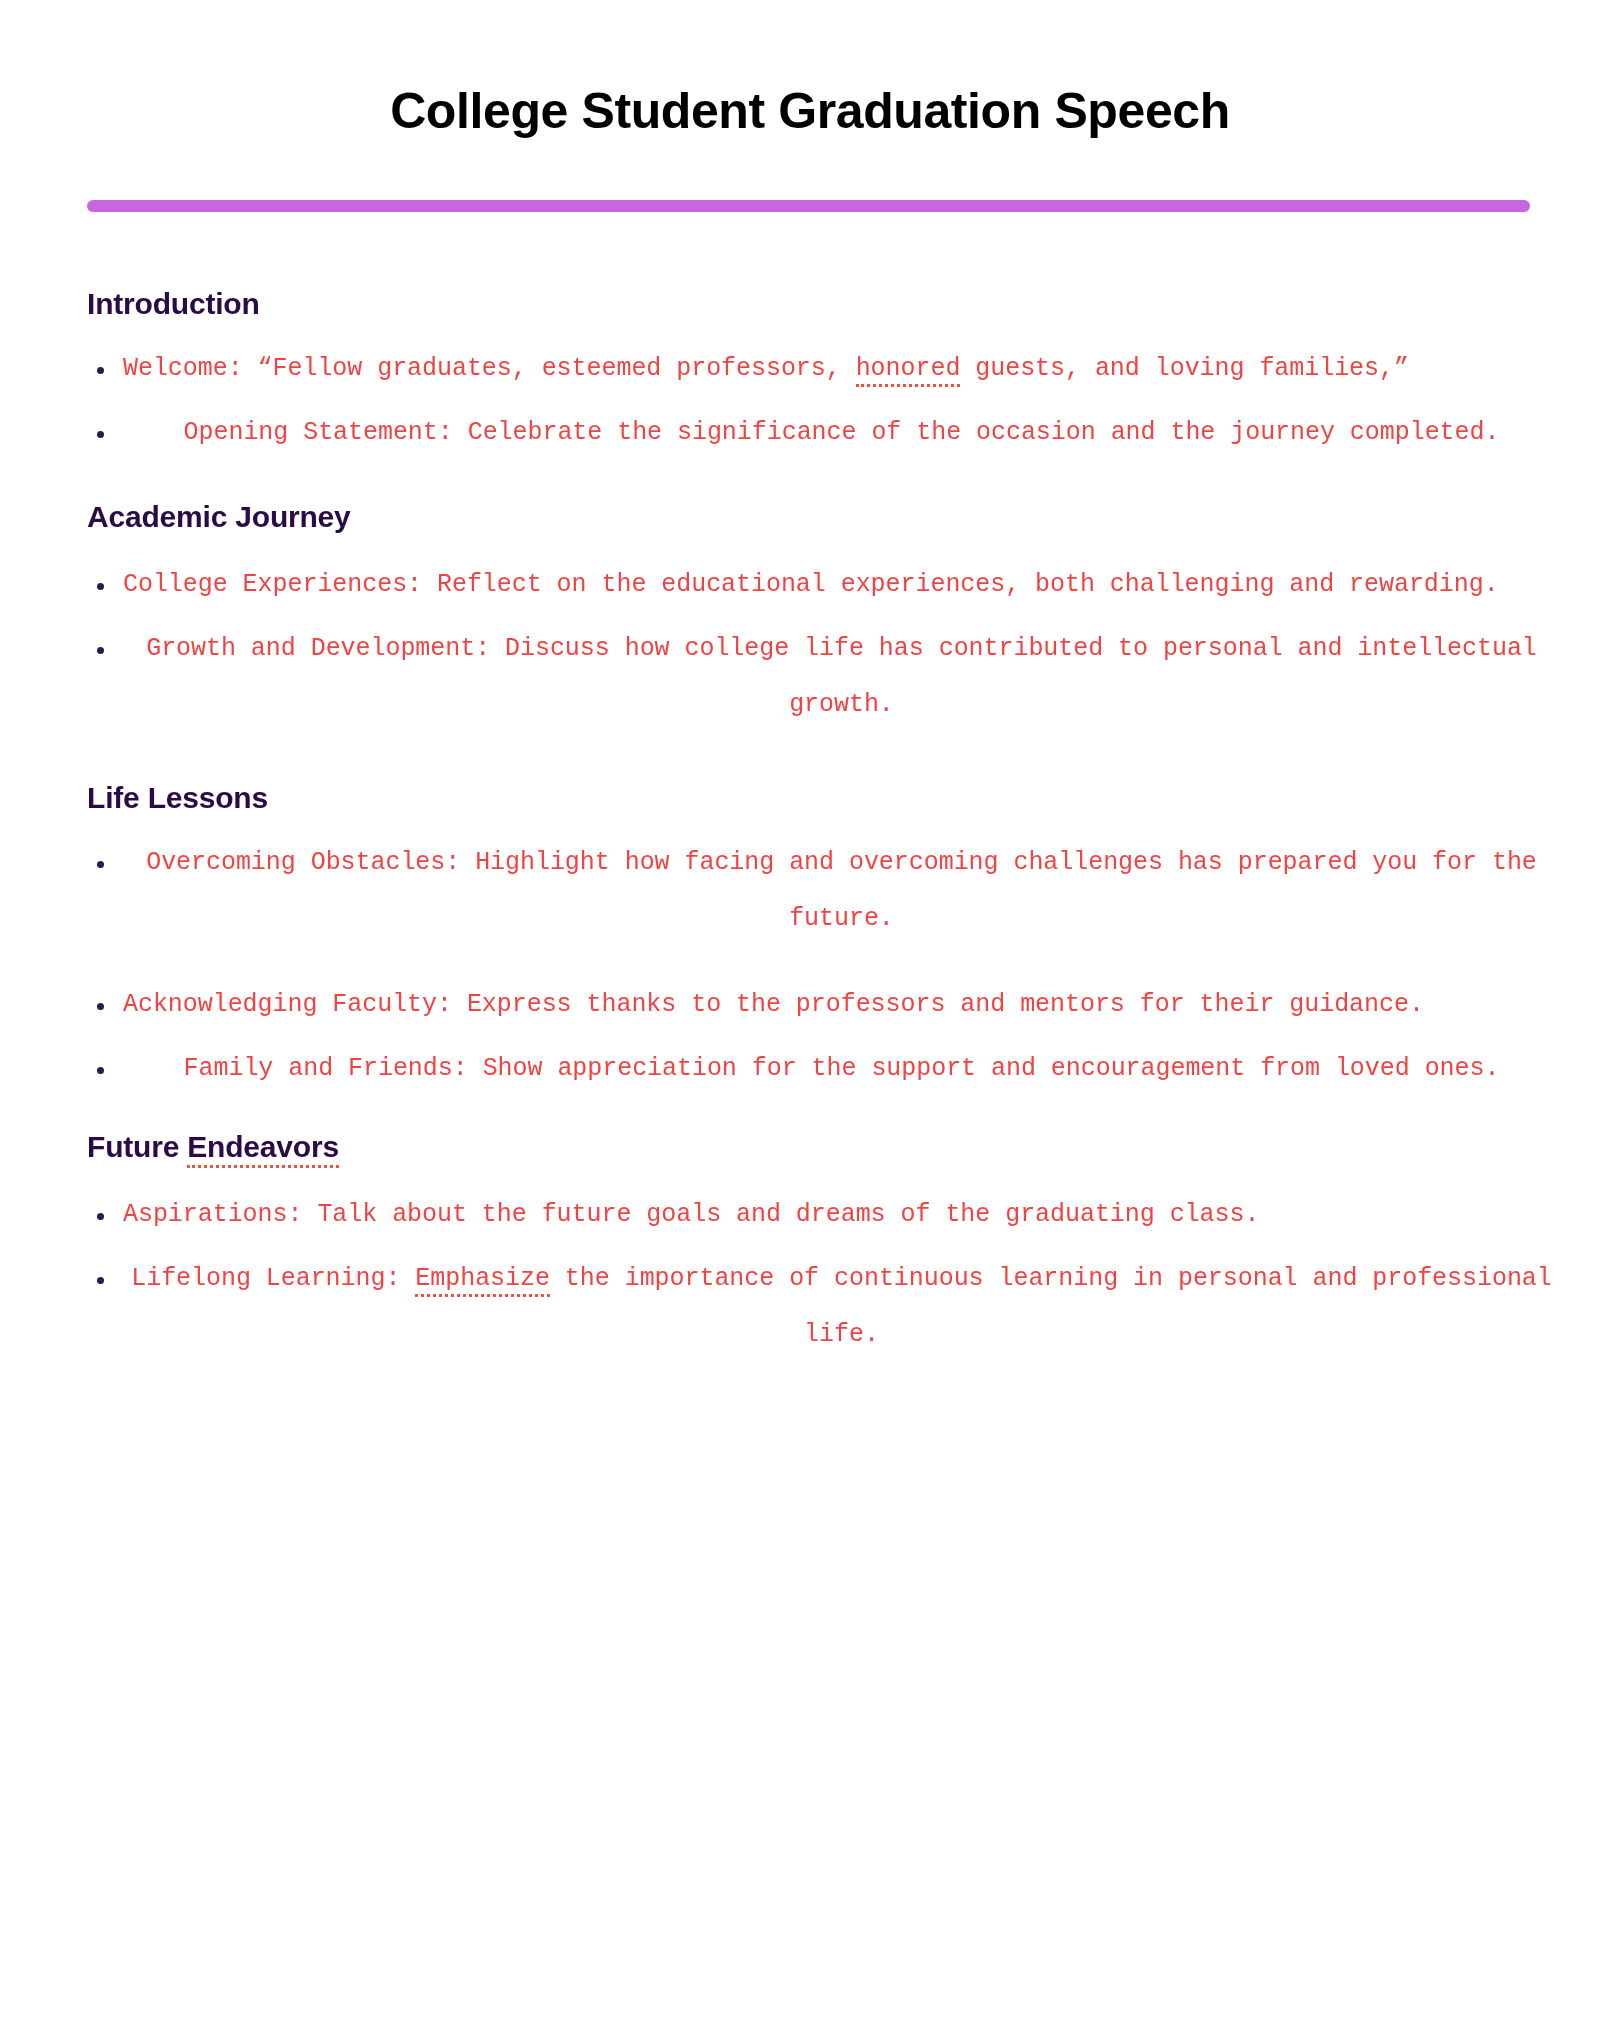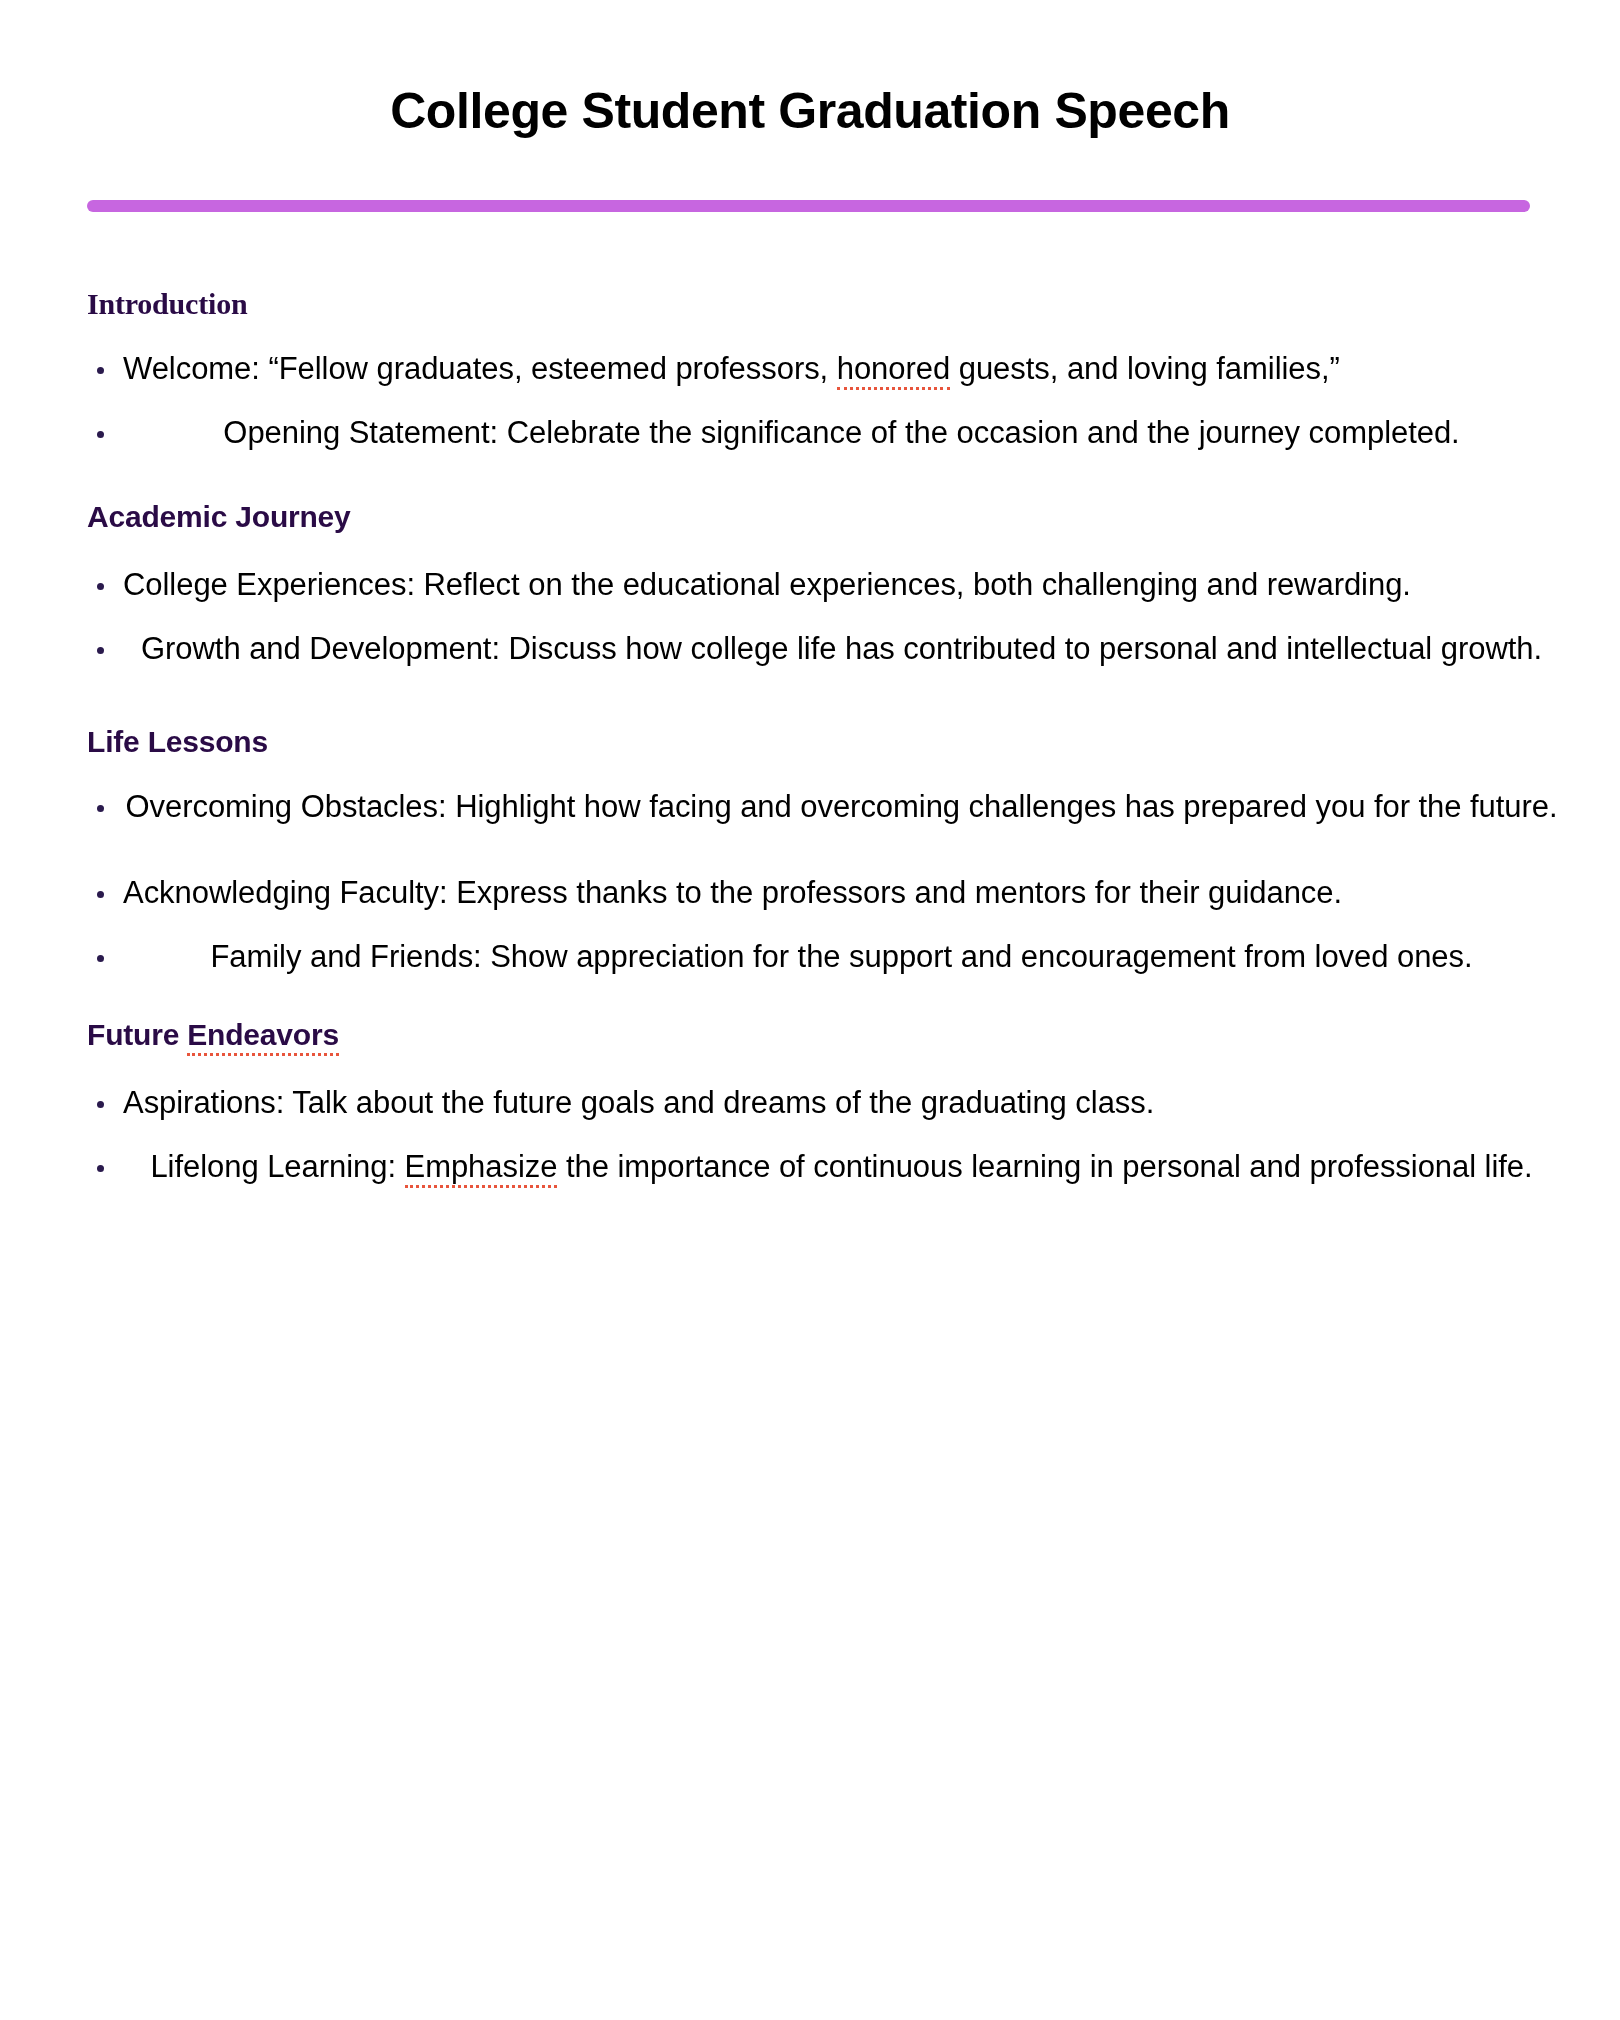--- a/index.html
+++ b/index.html
@@ -63,24 +63,25 @@
   .bullet-list {
     list-style: none;
     margin: 0;
     padding: 0;
   }
 
   .bullet-item {
     position: relative;
     padding-left: 36px;
     margin: 0 0 8px 0;
-    font-size: 31px;
+    font-size: 25px;
     line-height: 56px;
-    color: #000000;
+    color: #ef4444;
     letter-spacing: -0.05px;
+    font-family: Liberation Mono, monospace;
   }
 
   .bullet-item:last-child {
     margin-bottom: 0;
     text-align: center;
   }
 
   .bullet-item::before {
     content: "";
     position: absolute;
@@ -98,21 +99,21 @@
     padding-bottom: 1px;
   }
 
   .heading-misspelled {
     border-bottom: 3px dotted #e8553c;
     padding-bottom: 2px;
   }
 
   
   .section--introduction { margin-bottom: 36px; }
-  .section--introduction .section-heading { margin-bottom: 16px; font-family: Liberation Serif, serif; }
+  .section--introduction .section-heading { margin-bottom: 16px; }
   .section--academic { margin-bottom: 30px; }
   .section--academic .section-heading { margin-bottom: 20px; }
   .section--life { margin-bottom: 30px; margin-top: 45px; }
   .section--life .section-heading { margin-bottom: 16px; }
   .section--gratitude { margin-bottom: 30px; }
   .section--gratitude .section-heading { margin-bottom: 20px; }
   .section--future { margin-bottom: 0; }
   .section--future .section-heading { margin-bottom: 20px; }
 </style>
 </head>

